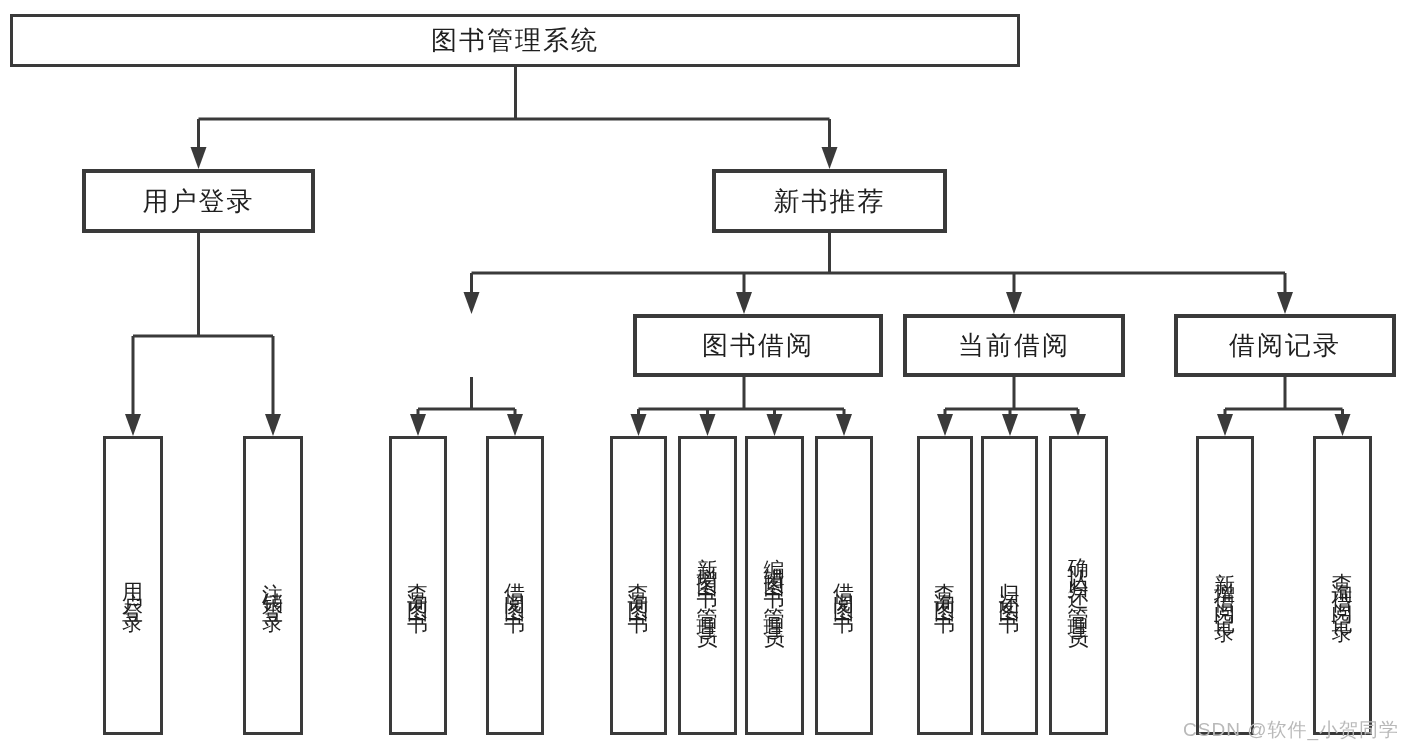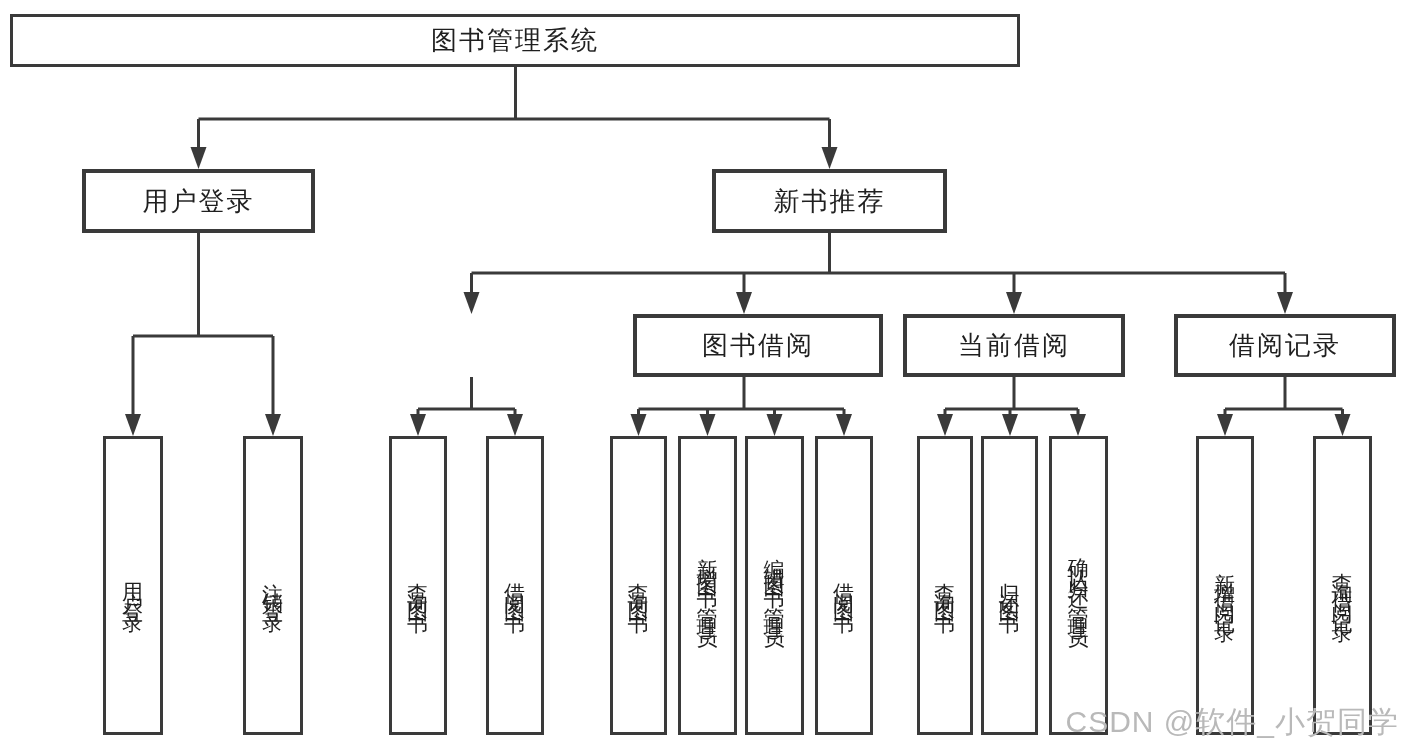--- a/index.html
+++ b/index.html
@@ -25,21 +25,21 @@
     position:absolute; top:436px; height:299px; box-sizing:border-box;
     border:3px solid var(--line); background:#fff;
     display:flex; align-items:center; justify-content:center;
   }
   .vlabel{
     writing-mode:vertical-rl; text-orientation:mixed;
     font-size:21px; letter-spacing:10px; color:var(--text);
     line-height:1; white-space:nowrap;
   }
   .watermark{
-    position:absolute; right:6px; bottom:4px; font-size:30px;
+    position:absolute; right:6px; bottom:4px; font-size:19px;
     color:var(--wm); letter-spacing:1px; white-space:nowrap; z-index:5;
   }
 </style>
 </head>
 <body>
 
 <div class="stage">
 
   <svg class="wires" viewBox="0 0 1405 747" aria-hidden="true">
 

